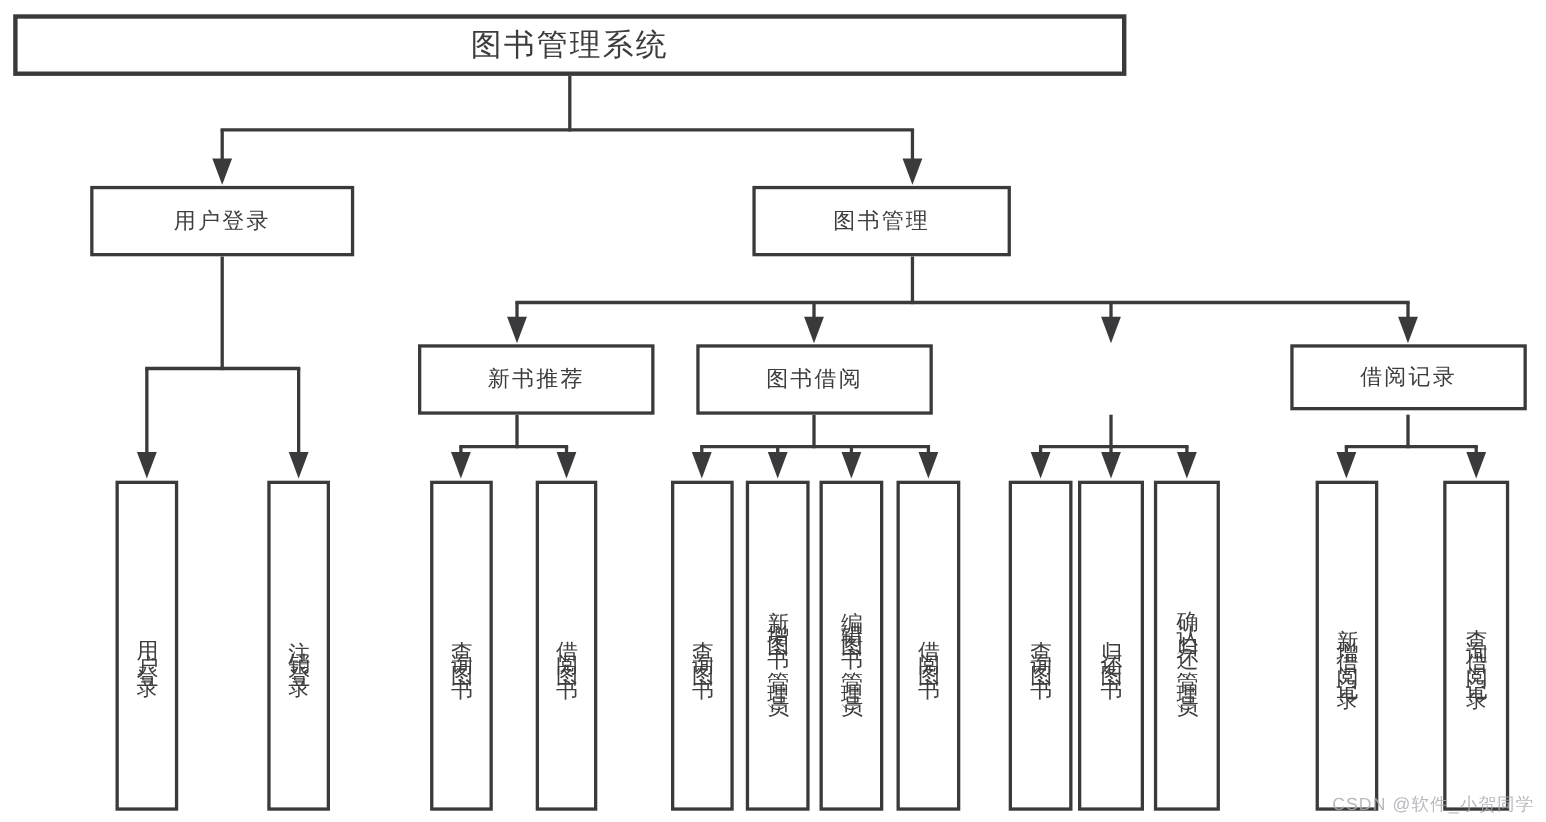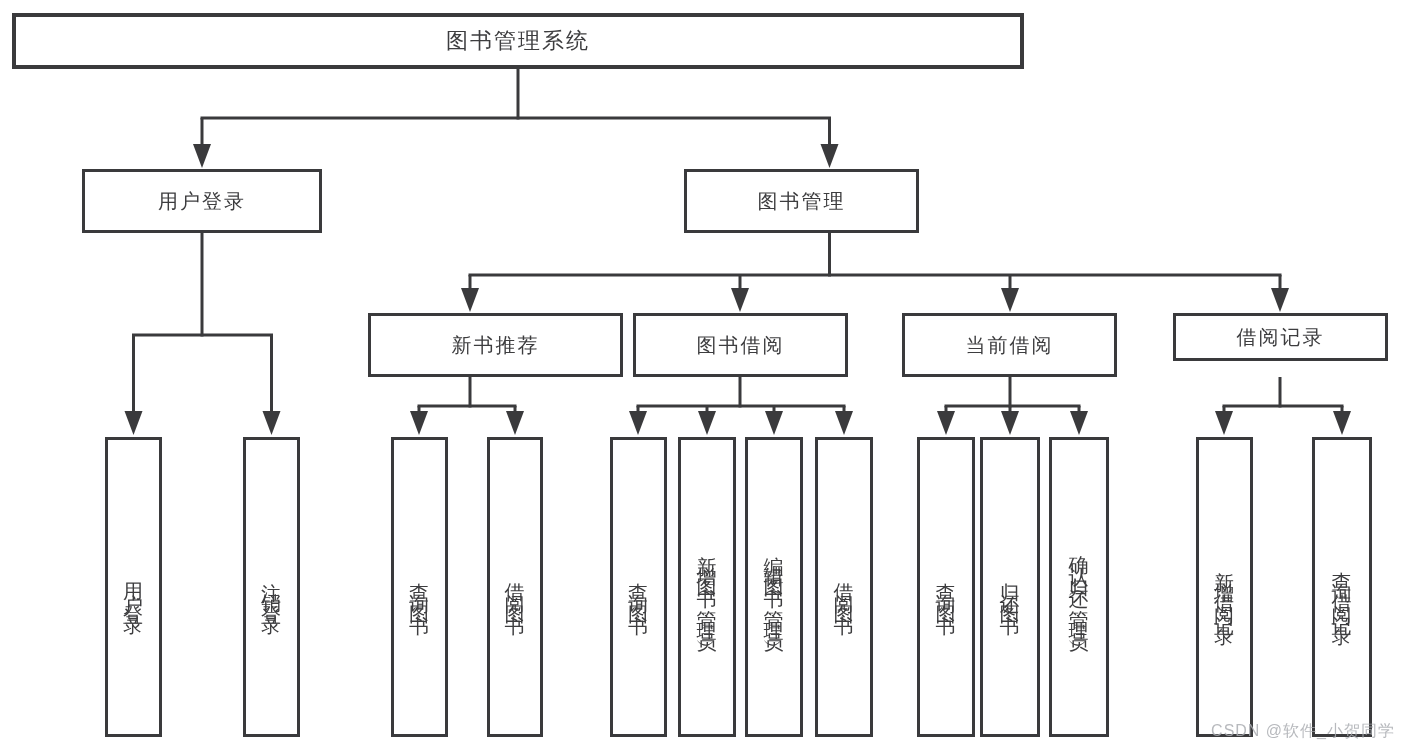--- a/index.html
+++ b/index.html
@@ -29,21 +29,21 @@
     align-items: center;
     justify-content: center;
     color: #3d3d3f;
     font-size: 20px;
     letter-spacing: 2px;
     z-index: 2;
     text-align: center;
     line-height: 1;
   }
 
-  .root { border-width: 4px; font-size: 22px; }
+  .root { border-width: 4px; font-size: 28px; }
 
   .vnode {
     writing-mode: vertical-rl;
     text-orientation: mixed;
     letter-spacing: 11px;
     font-size: 20px;
     line-height: 1;
     padding-top: 4px;
   }
 
@@ -127,24 +127,23 @@
       <polygon points="1215,411 1233,411 1224,435"></polygon>
       <polygon points="1333,411 1351,411 1342,435"></polygon>
     </g>
   </svg>
 
   <div class="node root" style="left:12px; top:13px; width:1012px; height:56px;">图书管理系统</div>
 
   <div class="node" style="left:82px; top:169px; width:240px; height:64px;">用户登录</div>
   <div class="node" style="left:684px; top:169px; width:235px; height:64px;">图书管理</div>
 
-  <div class="node" style="left:368px; top:313px; width:255px; height:64px;">新书推荐</div>
+  <div class="node" style="left:380px; top:313px; width:215px; height:64px;">新书推荐</div>
   <div class="node" style="left:633px; top:313px; width:215px; height:64px;">图书借阅</div>
-  <div class="node" style="left:902px; top:313px; width:215px; height:64px;">当前借阅</div>
-  <div class="node" style="left:1173px; top:313px; width:215px; height:48px;">借阅记录</div>
+  <div class="node" style="left:1173px; top:313px; width:215px; height:60px;">借阅记录</div>
 
   <div class="node vnode" style="left:105px; top:437px; width:57px; height:300px;">用户登录</div>
   <div class="node vnode" style="left:243px; top:437px; width:57px; height:300px;">注销登录</div>
 
   <div class="node vnode" style="left:391px; top:437px; width:57px; height:300px;">查询图书</div>
   <div class="node vnode" style="left:487px; top:437px; width:56px; height:300px;">借阅图书</div>
 
   <div class="node vnode" style="left:610px; top:437px; width:57px; height:300px;">查询图书</div>
   <div class="node vnode" style="left:678px; top:437px; width:58px; height:300px;">新增图书（管理员）</div>
   <div class="node vnode" style="left:745px; top:437px; width:58px; height:300px;">编辑图书（管理员）</div>

